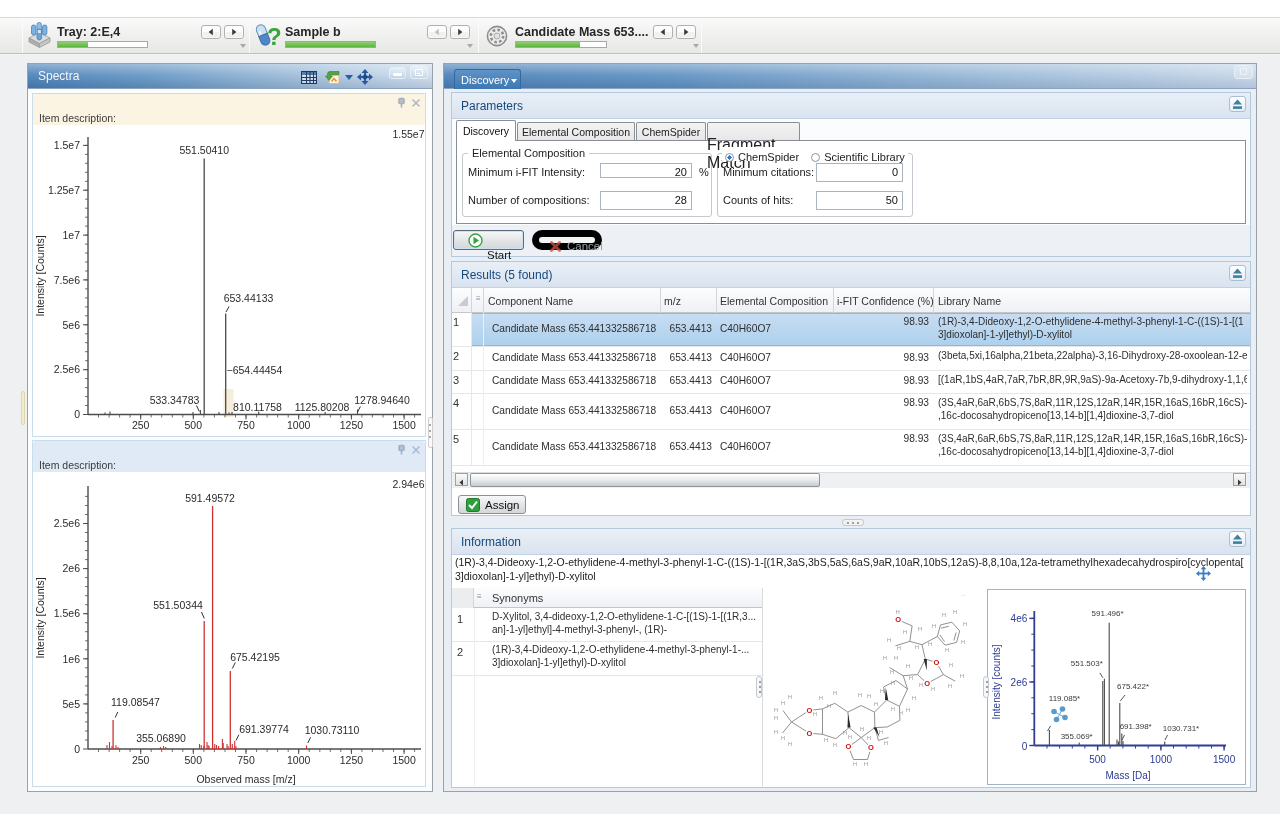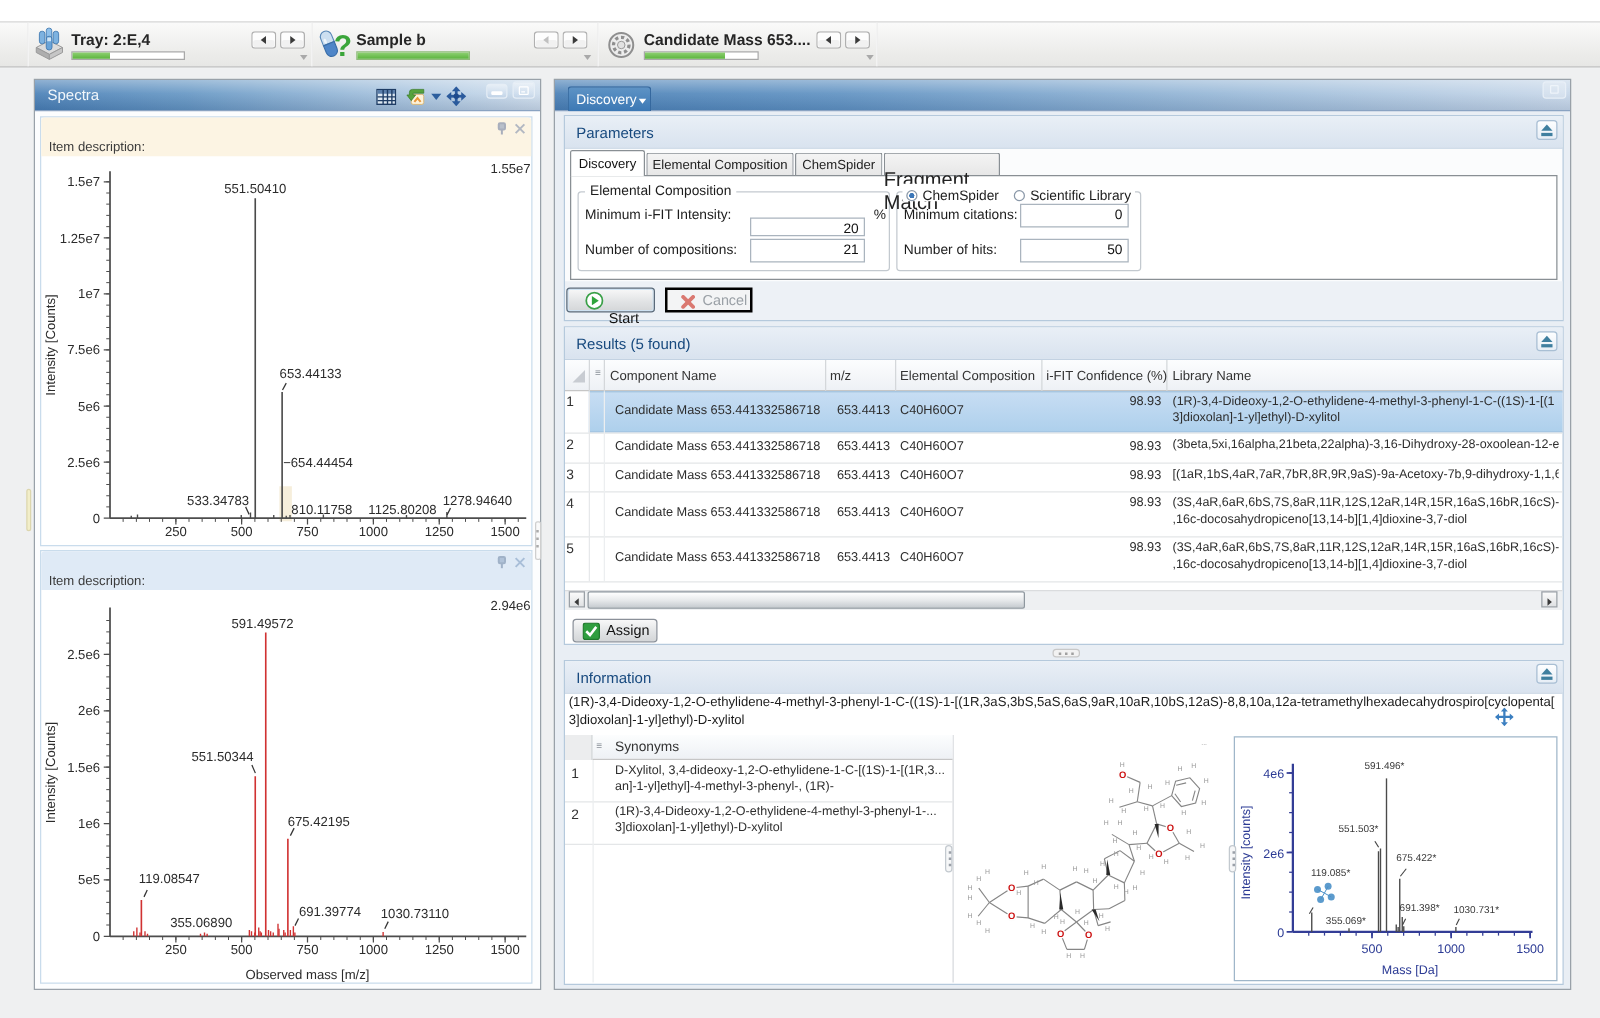--- a/index.html
+++ b/index.html
@@ -445,39 +445,39 @@
 <div class="abs" style="left:517px;top:122px;width:118px;height:19px;background:linear-gradient(#f4f4f4,#e6e6e6);border:1px solid #898f94;border-bottom:none;border-radius:2px 2px 0 0;z-index:2"></div>
 <div class="abs" style="left:517px;top:126px;width:118px;text-align:center;font-size:10.5px;color:#222;z-index:4">Elemental Composition</div>
 <div class="abs" style="left:636px;top:122px;width:70px;height:19px;background:linear-gradient(#f4f4f4,#e6e6e6);border:1px solid #898f94;border-bottom:none;border-radius:2px 2px 0 0;z-index:2"></div>
 <div class="abs" style="left:636px;top:126px;width:70px;text-align:center;font-size:10.5px;color:#222;z-index:4">ChemSpider</div>
 <div class="abs" style="left:707px;top:122px;width:93px;height:19px;background:linear-gradient(#f4f4f4,#e6e6e6);border:1px solid #898f94;border-bottom:none;border-radius:2px 2px 0 0;z-index:2"></div>
 <div class="abs" style="left:707px;top:136px;width:93px;font-size:16px;color:#222;z-index:4">Fragment Match</div>
 <div class="abs" style="left:456px;top:140px;width:790px;height:84px;background:#fff;border:1px solid #898f94;z-index:2"></div>
 <div class="abs" style="left:462px;top:153px;width:250px;height:64px;border:1px solid #c3c9cf;border-radius:3px;z-index:3"></div>
 <div class="abs" style="left:468px;top:147px;background:#fff;padding:0 4px;font-size:11px;color:#1c1c1c;z-index:4">Elemental Composition</div>
 <div class="lbl" style="left:468px;top:166px;z-index:4">Minimum i-FIT Intensity:</div>
-<div class="inp" style="left:600px;top:174px;width:92px;height:15px;z-index:4">20</div>
+<div class="inp" style="left:600px;top:163px;width:92px;height:15px;z-index:4">20</div>
 <div class="lbl" style="left:699px;top:166px;z-index:4">%</div>
 <div class="lbl" style="left:468px;top:194px;z-index:4">Number of compositions:</div>
-<div class="inp" style="left:600px;top:191px;width:92px;height:19px;z-index:4">21</div>
+<div class="inp" style="left:600px;top:191px;width:92px;height:19px;z-index:4">28</div>
 <div class="abs" style="left:717px;top:153px;width:196px;height:64px;border:1px solid #c3c9cf;border-radius:3px;z-index:3"></div>
 <div class="abs" style="left:722px;top:147px;background:#fff;padding:0 3px;z-index:4;height:14px"><span style="display:inline-block;width:9px;height:9px;border:1px solid #8a98a8;border-radius:50%;background:radial-gradient(circle at 50% 50%, #3a76b8 0 40%, #fff 45%);vertical-align:-1px"></span><span style="font-size:11px;color:#1c1c1c;padding:0 0 0 4px">ChemSpider</span><span style="display:inline-block;width:9px;height:9px;border:1px solid #8a98a8;border-radius:50%;background:#fff;margin-left:12px;vertical-align:-1px"></span><span style="font-size:11px;color:#1c1c1c;padding:0 0 0 4px">Scientific Library</span></div>
 <div class="lbl" style="left:723px;top:166px;z-index:4">Minimum citations:</div>
 <div class="inp" style="left:816px;top:163px;width:87px;height:19px;z-index:4">0</div>
-<div class="lbl" style="left:723px;top:194px;z-index:4">Number of hits:</div>
+<div class="lbl" style="left:723px;top:194px;z-index:4">Counts of hits:</div>
 <div class="inp" style="left:816px;top:191px;width:87px;height:19px;z-index:4">50</div>
 <div class="abs" style="left:452px;top:225px;width:798px;height:31px;background:#edf1f6"></div>
 <div class="abs" style="left:453px;top:230px;width:71px;height:20px;border:1px solid #5a6a7a;border-radius:3px;background:linear-gradient(#f8f8f8,#e0e2e4 60%,#d4d6d8);box-shadow:inset 0 0 0 1px #cfe2f2;z-index:4">
 <svg width="15" height="15" style="position:absolute;left:14px;top:2px">
       <circle cx="7.5" cy="7.5" r="6.5" fill="#fff" stroke="#3aa048" stroke-width="1.4"></circle>
       <polygon points="5.5,3.8 11,7.5 5.5,11.2" fill="#2fa53c"></polygon>
     </svg>
 <span style="position:absolute;left:33px;top:18px;font-size:11.5px;color:#111">Start</span>
   </div>
-<div class="abs" style="left:532px;top:230px;width:70px;height:20px;border:2px solid #000000;border-radius:0;background:#f3f4f5;z-index:4">
+<div class="abs" style="left:532px;top:230px;width:70px;height:20px;border:7px solid #000000;border-radius:10px;background:#f3f4f5;z-index:4">
 <svg width="13" height="13" style="position:absolute;left:10px;top:3px">
       <g stroke="#d25045" stroke-width="3" stroke-linecap="round" opacity="0.75">
         <line x1="2.5" y1="2.5" x2="10.5" y2="10.5"></line>
         <line x1="10.5" y1="2.5" x2="2.5" y2="10.5"></line>
       </g>
     </svg>
 <span style="position:absolute;left:28px;top:3px;font-size:11.5px;color:#9aa0a6">Cancel</span>
   </div>
 <div class="abs" style="left:451px;top:261px;width:800px;height:255px;background:#fff;border:1px solid #b5c9dc">
 <div class="sechdr">

